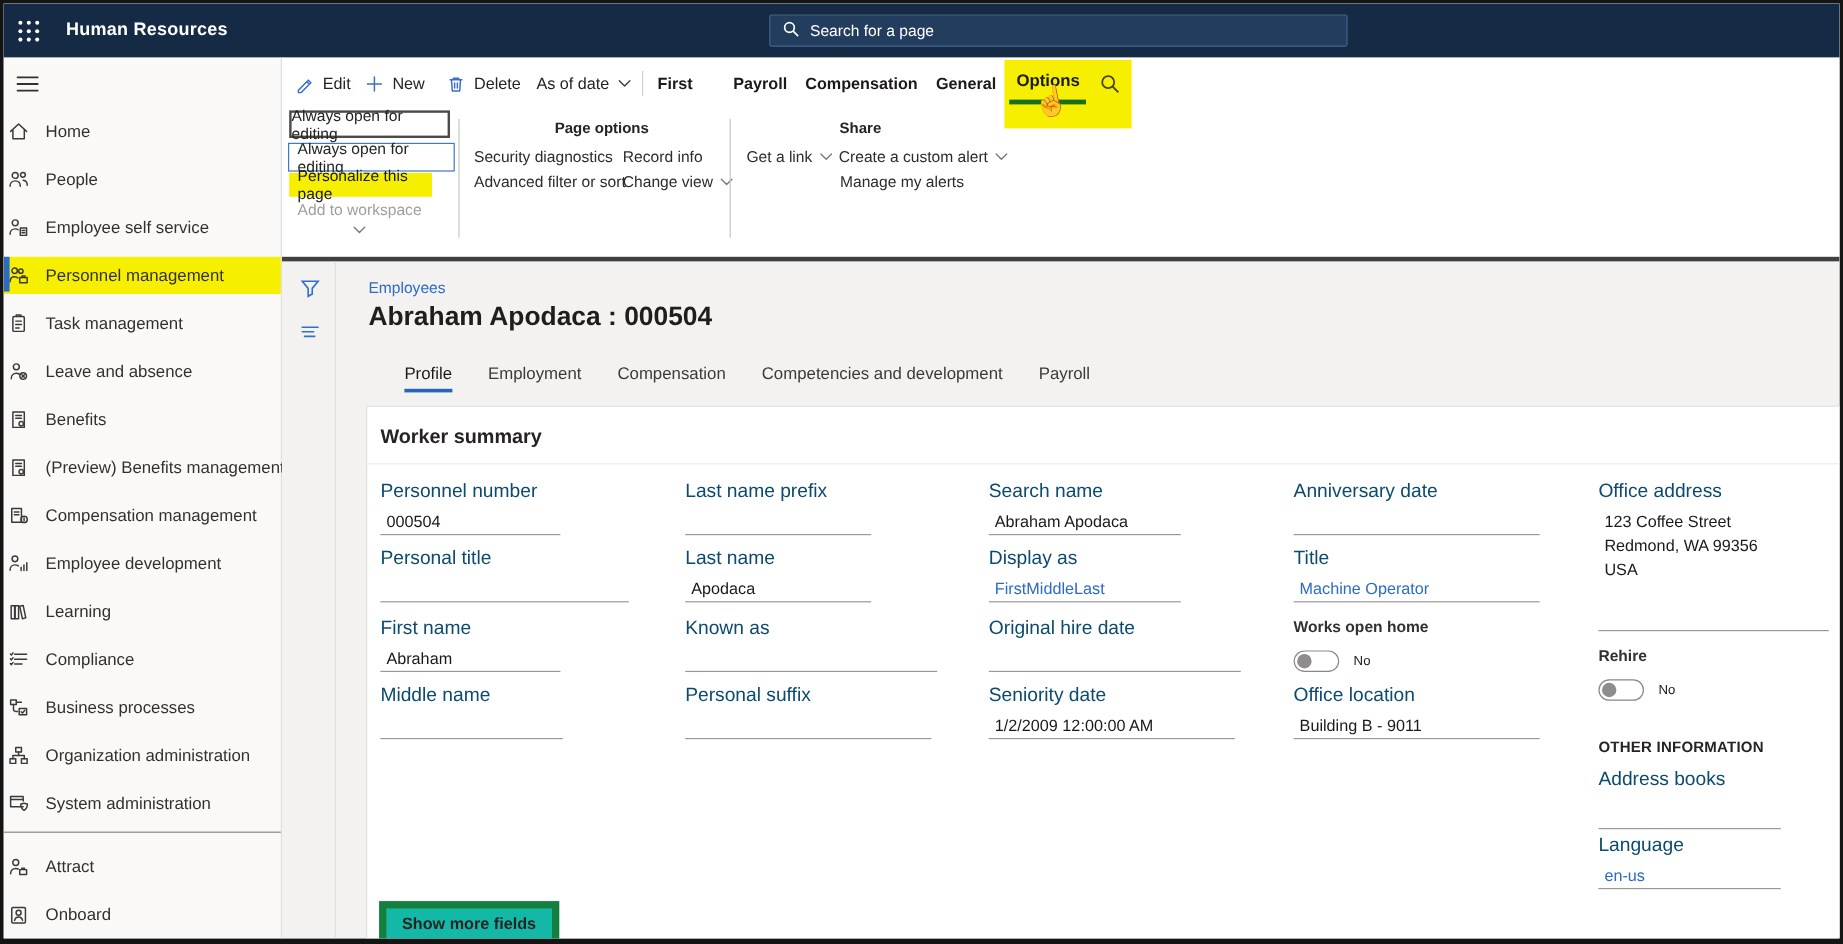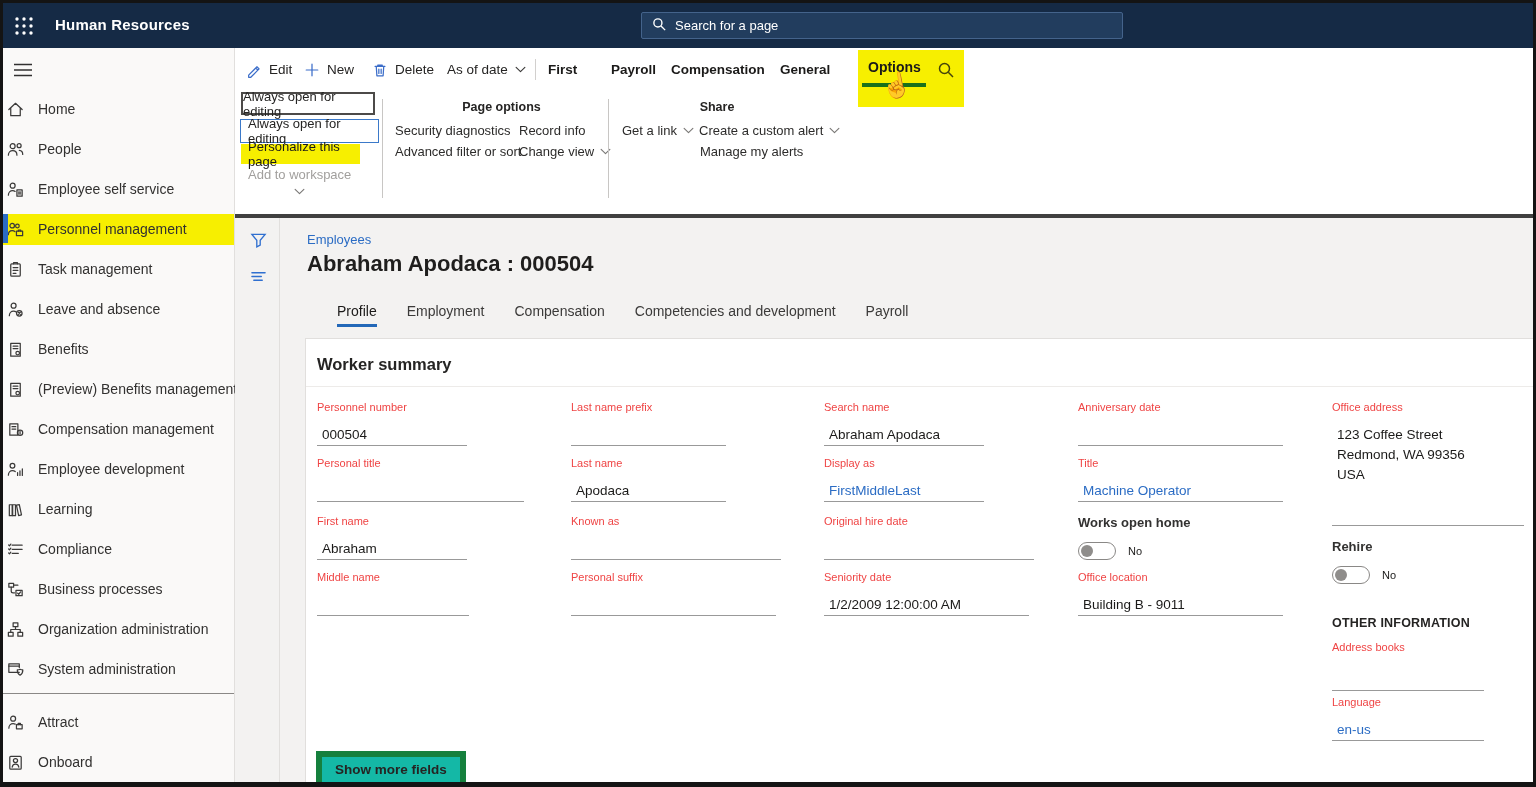--- a/index.html
+++ b/index.html
@@ -45,21 +45,21 @@
   .pinnedbox { position:absolute; left:6px; top:1px; width:134px; height:23px; border:2px solid #4c4a48; background:#fff;
                display:flex; align-items:center; justify-content:center; font-size:13px; color:#252423; cursor:pointer; }
   .focusbox { position:absolute; left:5px; top:28px; width:139px; height:24px; border:1px solid #3b79c9; display:flex; align-items:center;
               padding-left:7px; font-size:13px; color:#252423; cursor:pointer; }
   .hl-item { position:absolute; left:6px; top:53px; width:119px; height:20px; background:#f7ef00; display:flex; align-items:center;
              padding-left:7px; font-size:13px; color:#1b1a19; cursor:pointer; }
   .disabled-item { color:#a19f9d;flex-direction:column; }
   .vdiv { position:absolute; top:8px; height:99px; width:1px; background:#c8c6c4; }
 
   
-  .optbox { position:absolute; left:834px; top:47px; width:106px; height:57px; background:#f7ef00; z-index:5; cursor:pointer;margin-left:21px; }
+  .optbox { position:absolute; left:834px; top:47px; width:106px; height:57px; background:#f7ef00; z-index:5; cursor:pointer; }
   .optbox .olabel { position:absolute; left:10px; top:9px; font-size:14px; font-weight:700; color:#1b1a19; }
   .optbox .greenbar { position:absolute; left:4px; top:33px; width:64px; height:4px; background:#1a701a; }
   .optbox .hand { position:absolute; left:24px; top:24px; font-size:24px; color:#111; transform:rotate(-10deg); line-height:1; }
   .optbox .osearch svg { position:absolute; right:9px; top:11px; width:18px; height:18px; }
   .optbox .osearch svg * { stroke:#45440b; fill:none; stroke-width:1.5; }
 
   
   .content { position:absolute; left:232px; top:215px; right:0; bottom:0; background:#f3f2f1; }
   .rail { position:absolute; left:0; top:0; bottom:0; width:45px; border-right:1px solid #e1dfdd; }
   .railicon { position:absolute; left:15px; cursor:pointer; }
@@ -70,21 +70,21 @@
   .tabs { position:absolute; left:74px; top:85px; display:flex; gap:30px; }
   .tab { position:relative; font-size:14px; color:#3b3a39; cursor:pointer; padding-bottom:8px; white-space:nowrap; }
   .tab.active { font-weight:400; color:#1b1a19;margin-left:28px; }
   .tab.active::after { content:""; position:absolute; left:0; right:0; bottom:0; height:3px; background:#2368b8; }
 
   
   .card { position:absolute; left:70px; top:120px; right:0; bottom:0; background:#fff; border:1px solid #e1dfdd; border-right:none; border-bottom:none; }
   .cardheader { position:absolute; left:11px; top:16px; font-size:16.5px; font-weight:700; color:#252423; }
   .cardline { position:absolute; left:0; right:0; top:47px; height:1px; background:#edebe9; }
   .field { position:absolute; }
-  .flabel { font-size:11px; color:#ef4444; height:20px; white-space:nowrap; }
+  .flabel { font-size:16px; color:#0c4a6e; height:20px; white-space:nowrap; }
   .flabel.bold { color:#323130; font-weight:700; font-size:13px; }
   .fvalue { margin-top:3px; height:22px; line-height:22px; font-size:13.5px; color:#1b1a19; border-bottom:1px solid #999;
             padding-left:5px; white-space:nowrap; cursor:text; }
   .fvalue.link { color:#2b6cc4; cursor:pointer; }
   .addrline { height:20px; line-height:20px; font-size:13.5px; color:#1b1a19; padding-left:5px; }
   .addrunder { position:absolute; left:0; top:124px; width:192px; border-bottom:1px solid #999; }
   .trow { display:flex; align-items:center; gap:12px; margin-top:7px; }
   .toggle { width:38px; height:18px; border:1px solid #8a8886; border-radius:10px; background:#fff; position:relative; cursor:pointer; }
   .knob { position:absolute; left:2px; top:2px; width:12px; height:12px; border-radius:50%; background:#8f8d8b; }
   .tval { font-size:11px; color:#1b1a19; }

